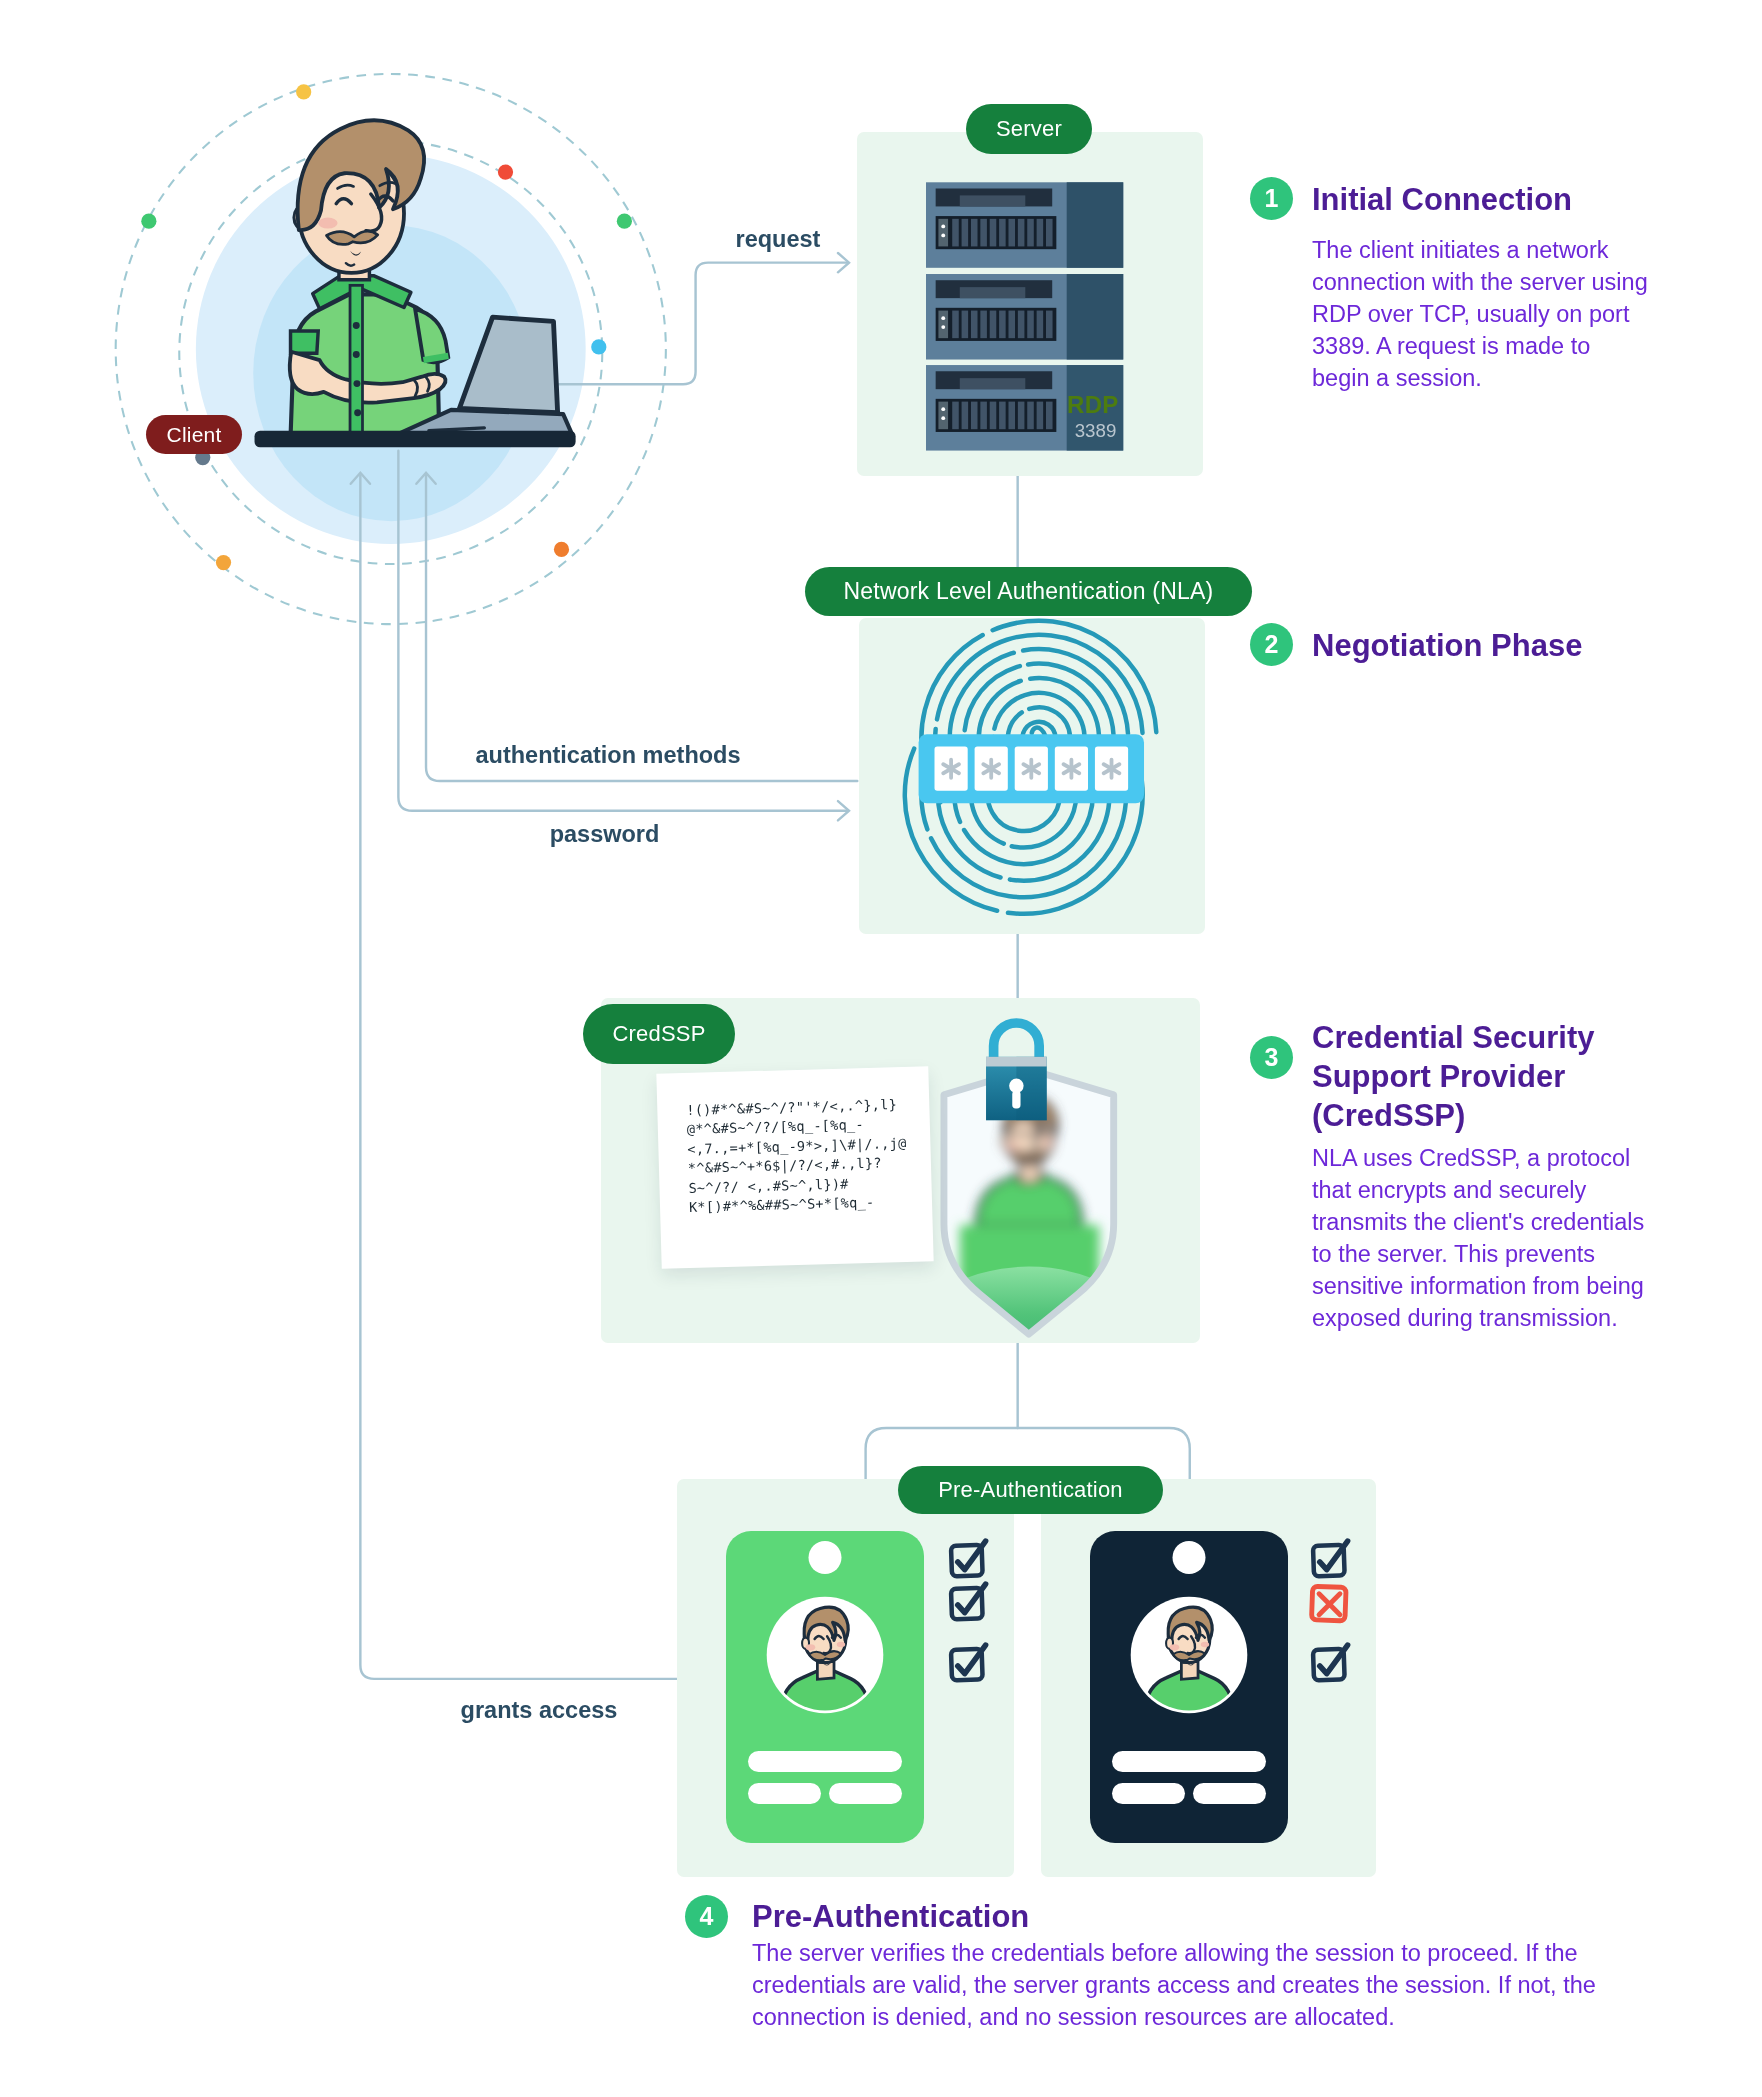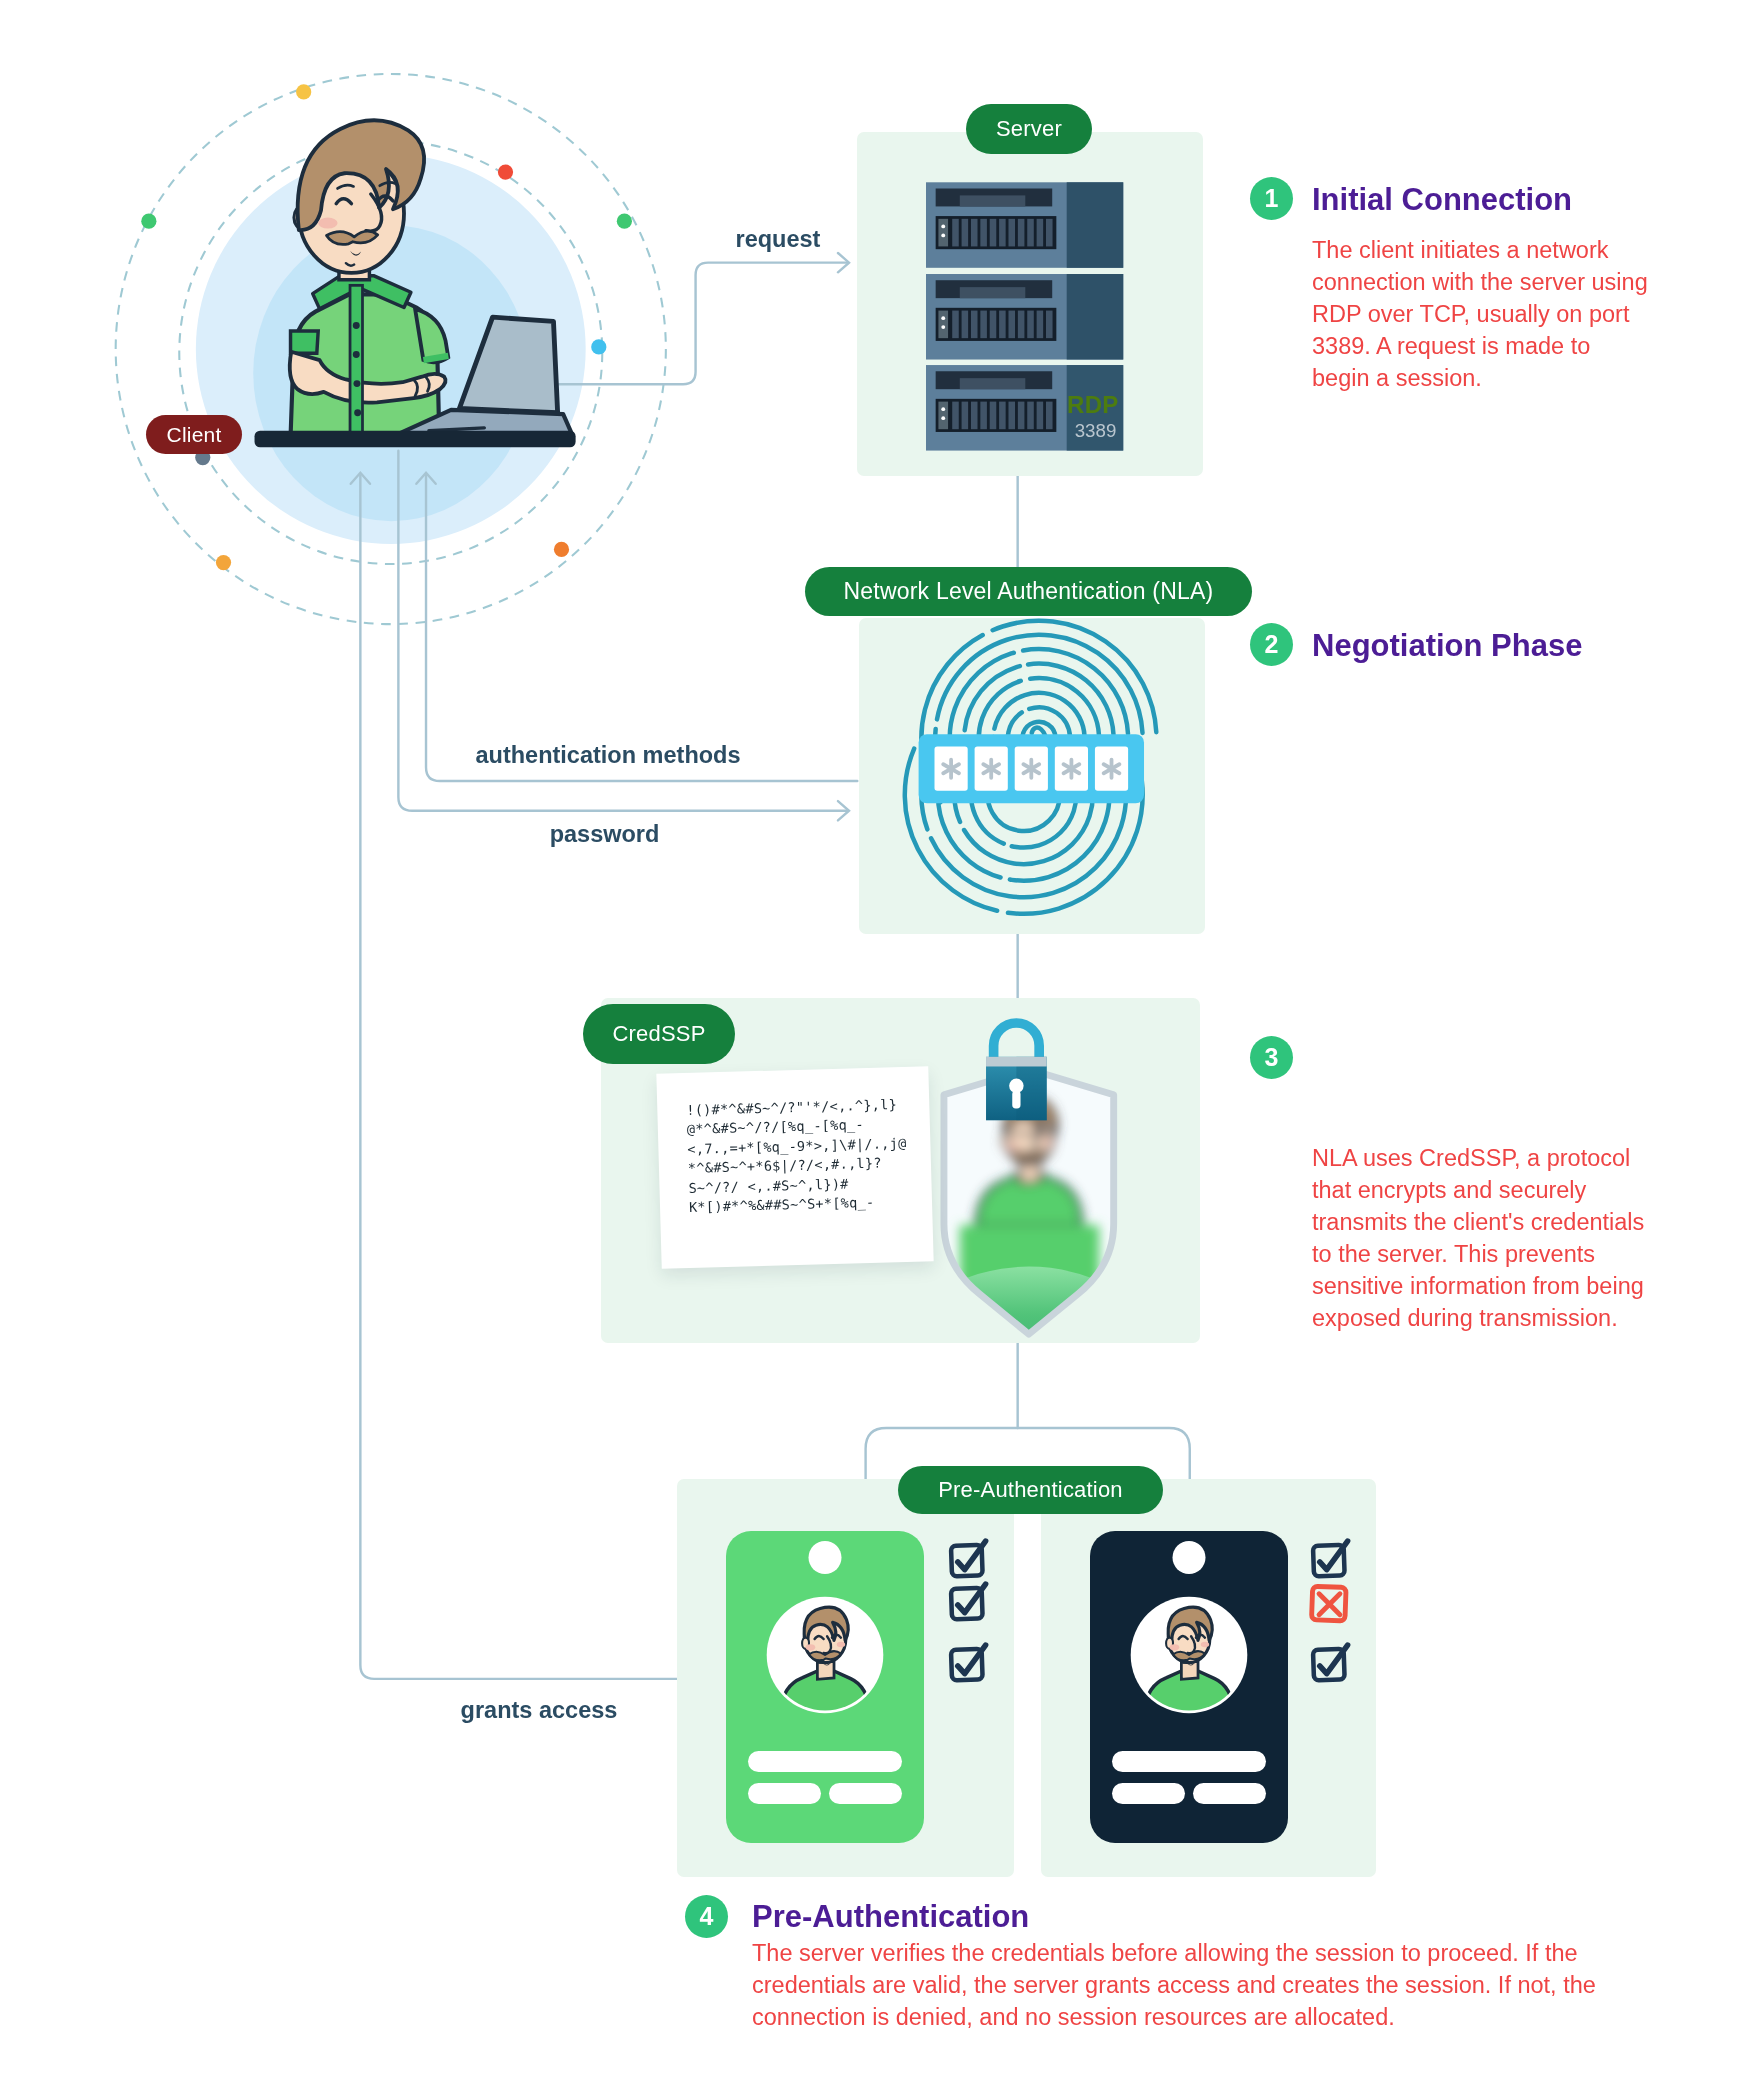--- a/index.html
+++ b/index.html
@@ -23,21 +23,21 @@
   .panel-server{left:857px;top:132px;width:346px;height:344px;}
   .panel-nla{left:859px;top:618px;width:346px;height:316px;}
   .panel-credssp{left:601px;top:998px;width:599px;height:345px;}
   .panel-preauth-left{left:677px;top:1479px;width:337px;height:398px;}
   .panel-preauth-right{left:1041px;top:1479px;width:335px;height:398px;}
 
   
   .step-num{position:absolute;width:43px;height:43px;border-radius:50%;background:#2fc47c;
             color:#fff;font-size:25px;font-weight:700;display:flex;align-items:center;justify-content:center;}
   .step-title{position:absolute;font-size:31px;line-height:39px;font-weight:700;color:#4c1d95;white-space:pre-line;}
-  .step-body{position:absolute;font-size:23.5px;line-height:32px;color:#ef4444;white-space:pre-line;}
+  .step-body{position:absolute;font-size:23.5px;line-height:32px;color:#6d28d9;white-space:pre-line;}
 
   
   .flow-label{position:absolute;font-size:23.5px;font-weight:600;color:#2b4c63;text-align:center;}
 
   
   .rdp-label{position:absolute;left:1067px;top:391px;width:47px;text-align:right;
              color:#4d7c0f;font-size:24px;font-weight:700;letter-spacing:0.3px;}
   .rdp-port{position:absolute;left:1067px;top:420px;width:57px;text-align:center;
             color:#b9c5ce;font-size:18.7px;font-weight:500;}
 
@@ -463,20 +463,23 @@
   <div class="step-body" style="left:1312px;top:234px;width:401px;">The client initiates a network
 connection with the server using
 RDP over TCP, usually on port
 3389. A request is made to
 begin a session.</div>
 
   <div class="step-num" style="left:1250px;top:623px;">2</div>
   <div class="step-title" style="left:1312px;top:626px;">Negotiation Phase</div>
 
   <div class="step-num" style="left:1250px;top:1036px;">3</div>
+  <div class="step-title" style="left:1312px;top:1018px;">Credential Security
+Support Provider
+(CredSSP)</div>
   <div class="step-body" style="left:1312px;top:1142px;width:401px;">NLA uses CredSSP, a protocol
 that encrypts and securely
 transmits the client's credentials
 to the server. This prevents
 sensitive information from being
 exposed during transmission.</div>
 
   <div class="step-num" style="left:685px;top:1895px;">4</div>
   <div class="step-title" style="left:752px;top:1897px;">Pre-Authentication</div>
   <div class="step-body" style="left:752px;top:1937px;width:968px;">The server verifies the credentials before allowing the session to proceed. If the

